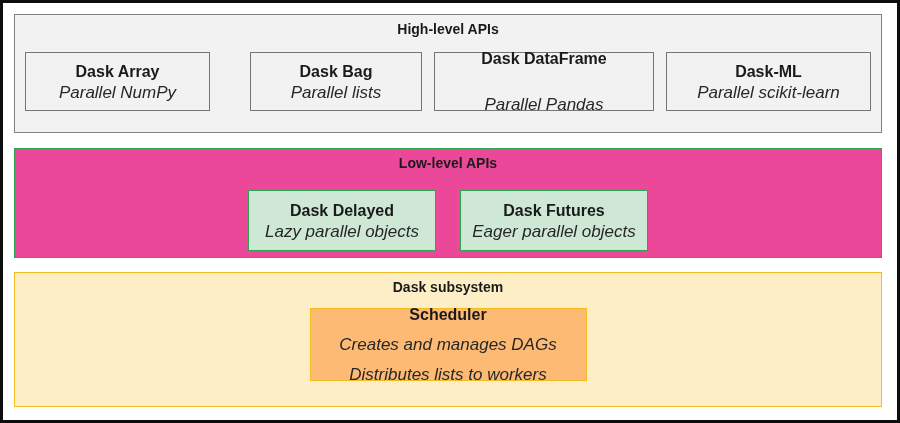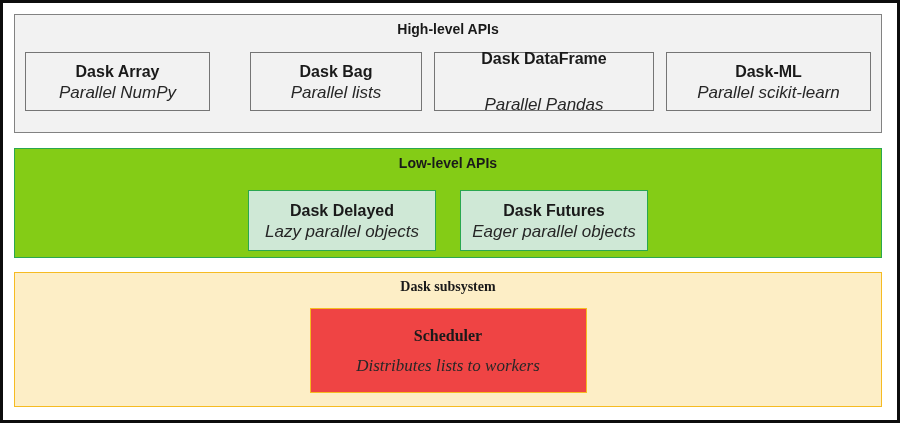--- a/index.html
+++ b/index.html
@@ -14,22 +14,22 @@
     overflow: hidden;
   }
   .band {
     position: absolute;
     left: 11px;
     width: 868px;
     box-sizing: border-box;
     border: 1.5px solid;
   }
   .band-high { top: 11px;  height: 119px; background: #f2f2f2; border-color: #828282; }
-  .band-low  { top: 145px; height: 110px; background: #84cc16; border-color: #2aa750; }
-  .band-sub  { top: 269px; height: 135px; background: #fdeec6; border-color: #f6bb22; font-family: Liberation Serif, serif; }
+  .band-low  { top: 145px; height: 110px; background: #ec4899; border-color: #2aa750; }
+  .band-sub  { top: 269px; height: 135px; background: #fdeec6; border-color: #f6bb22; }
 
   .band-title {
     position: absolute;
     top: 6px; left: 0;
     width: 100%;
     text-align: center;
     font-weight: bold;
     font-size: 14px;
     color: #1a1a1a;
   }
@@ -49,21 +49,21 @@
     box-sizing: border-box;
     border: 1.5px solid;
     display: flex;
     flex-direction: column;
     align-items: center;
     justify-content: center;
     text-align: center;
   }
   .band-high .box { background: #f2f2f2; border-color: #757575; height: 59px; }
   .band-low  .box { background: #cfe8d6; border-color: #2aa750; height: 61px; }
-  .band-sub  .box { background: #ef4444; border-color: #f6bb22; height: 85px; width: 277px; gap: 9px; }
+  .band-sub  .box { background: #fdba74; border-color: #f6bb22; height: 73px; width: 277px; gap: 9px; }
 
   .w1 { width: 185px; }
   .w2 { width: 172px; margin-left: 28px; }
   .w3 { width: 220px; gap: 25px; }
   .w4 { width: 205px; }
   .wl { width: 188px; }
 
   .box-title {
     font-weight: bold;
     font-size: 16px;
@@ -116,18 +116,19 @@
         <div class="box-sub">Eager parallel objects</div>
       </div>
     </div>
   </div>
 
   <div class="band band-sub">
     <div class="band-title">Dask subsystem</div>
     <div class="row row-sub">
       <div class="box">
         <div class="box-title">Scheduler</div>
+        <div class="box-sub">Creates and manages DAGs</div>
         <div class="box-sub">Distributes lists to workers</div>
       </div>
     </div>
   </div>
 
 </div>
 
 </body></html>

